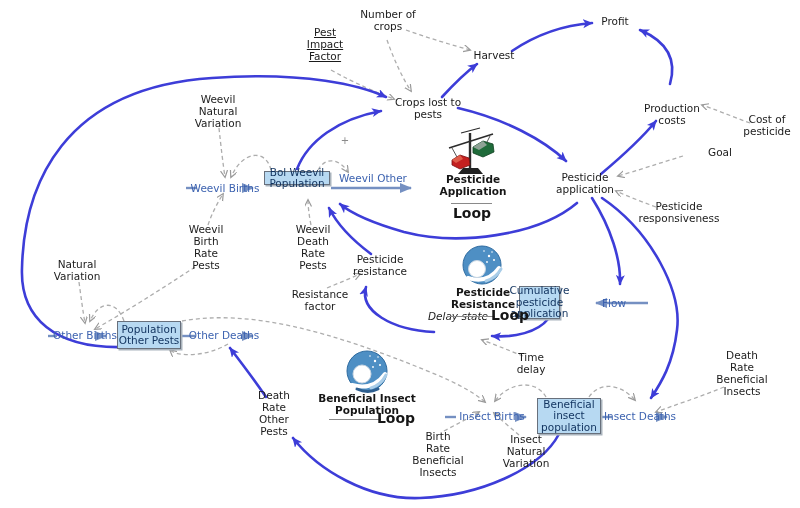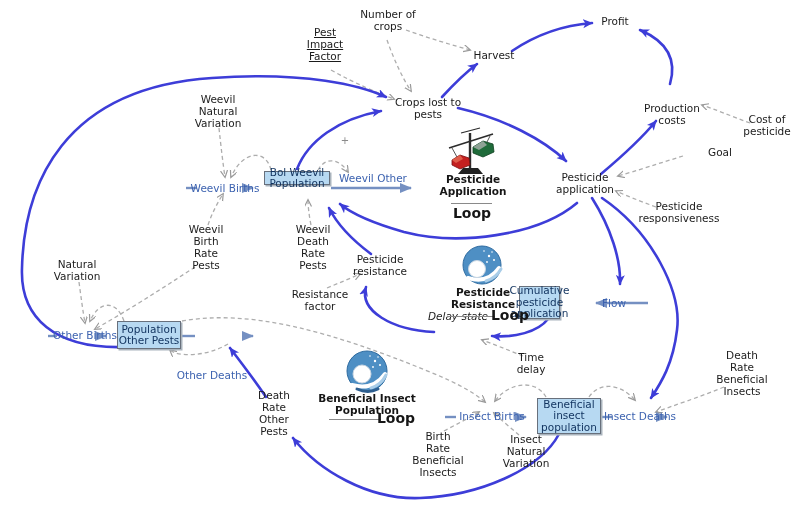--- a/index.html
+++ b/index.html
@@ -143,21 +143,21 @@
 <div class="stock" style="left:519px;top:286px;width:41px;height:33px;">Cumulative
 pesticide
 application</div>
 <div class="stock" style="left:537px;top:398px;width:64px;height:36px;">Beneficial
 insect
 population</div>
 
 <div class="flbl" style="left:225px;top:182px;">Weevil Births</div>
 <div class="flbl" style="left:373px;top:172px;">Weevil Other</div>
 <div class="flbl" style="left:85px;top:329px;">Other Births</div>
-<div class="flbl" style="left:212px;top:329px;margin-top:40px;">Other Deaths</div>
+<div class="flbl" style="left:224px;top:329px;">Other Deaths</div>
 <div class="flbl" style="left:614px;top:297px;">Flow</div>
 <div class="flbl" style="left:492px;top:410px;">Insect Births</div>
 <div class="flbl" style="left:640px;top:410px;">Insect Deaths</div>
 
 <div class="lbl" style="left:388px;top:8px;">Number of
 crops</div>
 <div class="lbl" style="left:325px;top:26px;text-decoration:underline;">Pest
 Impact
 Factor</div>
 <div class="lbl" style="left:615px;top:15px;">Profit</div>

